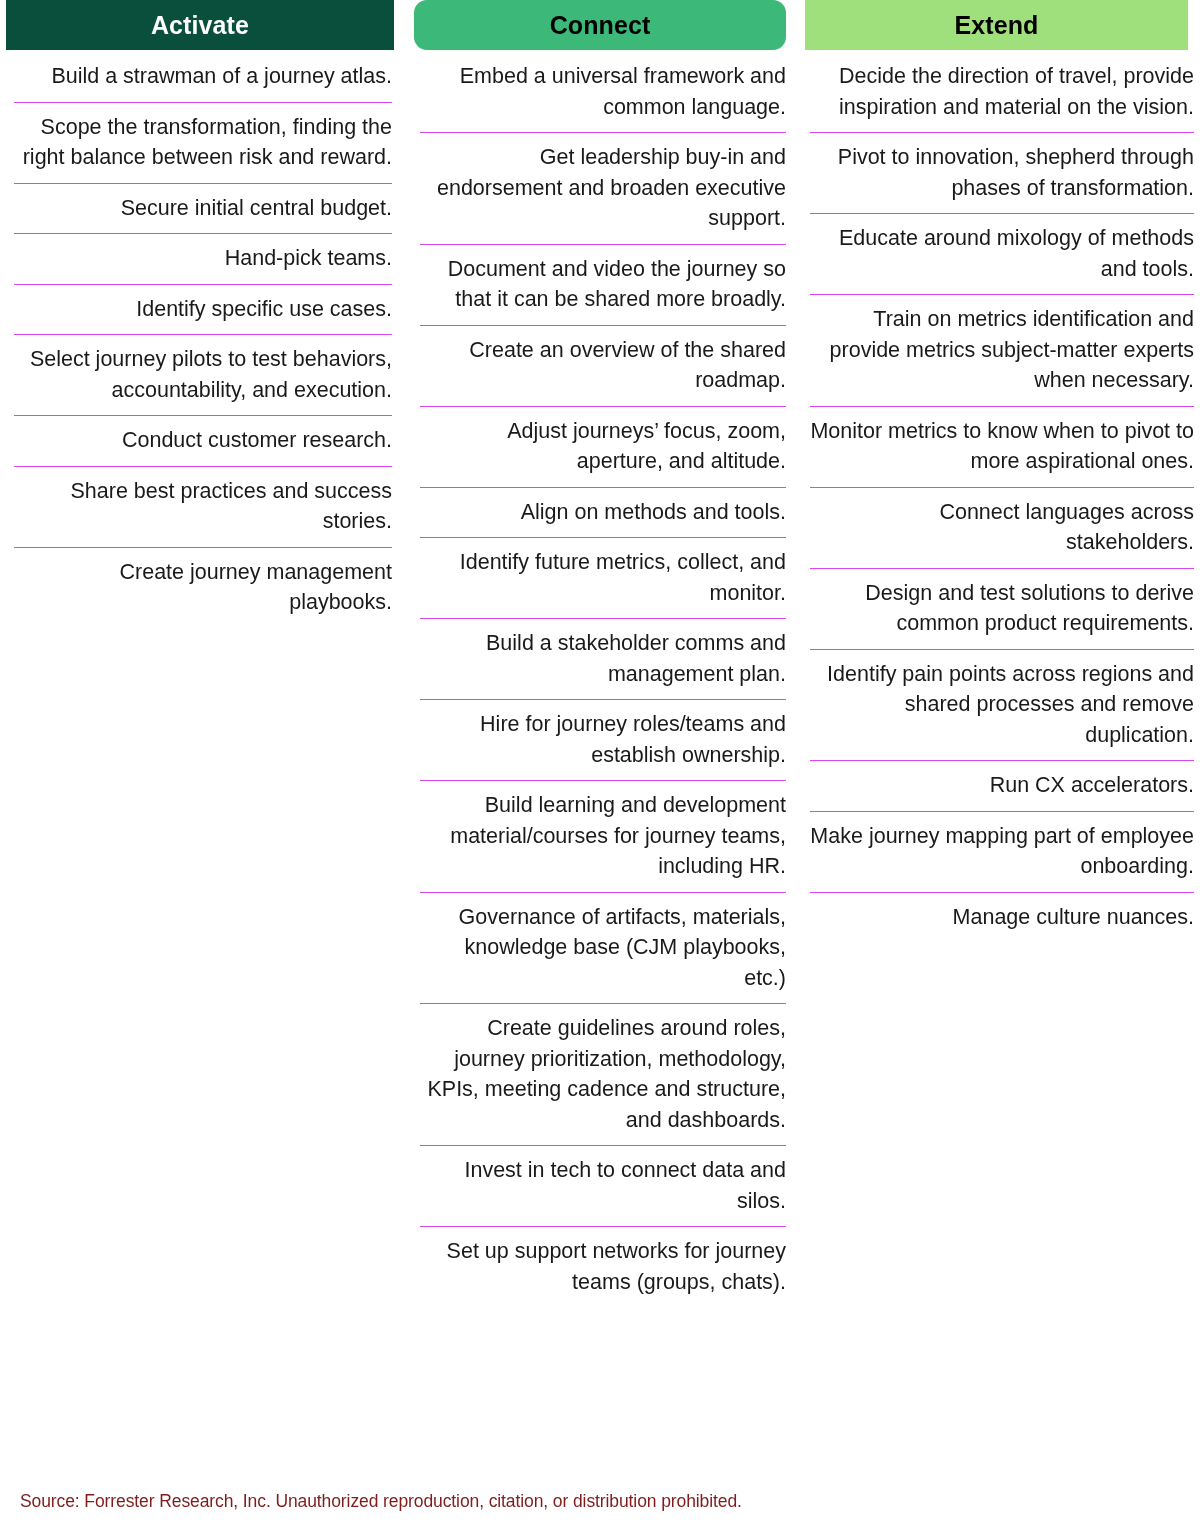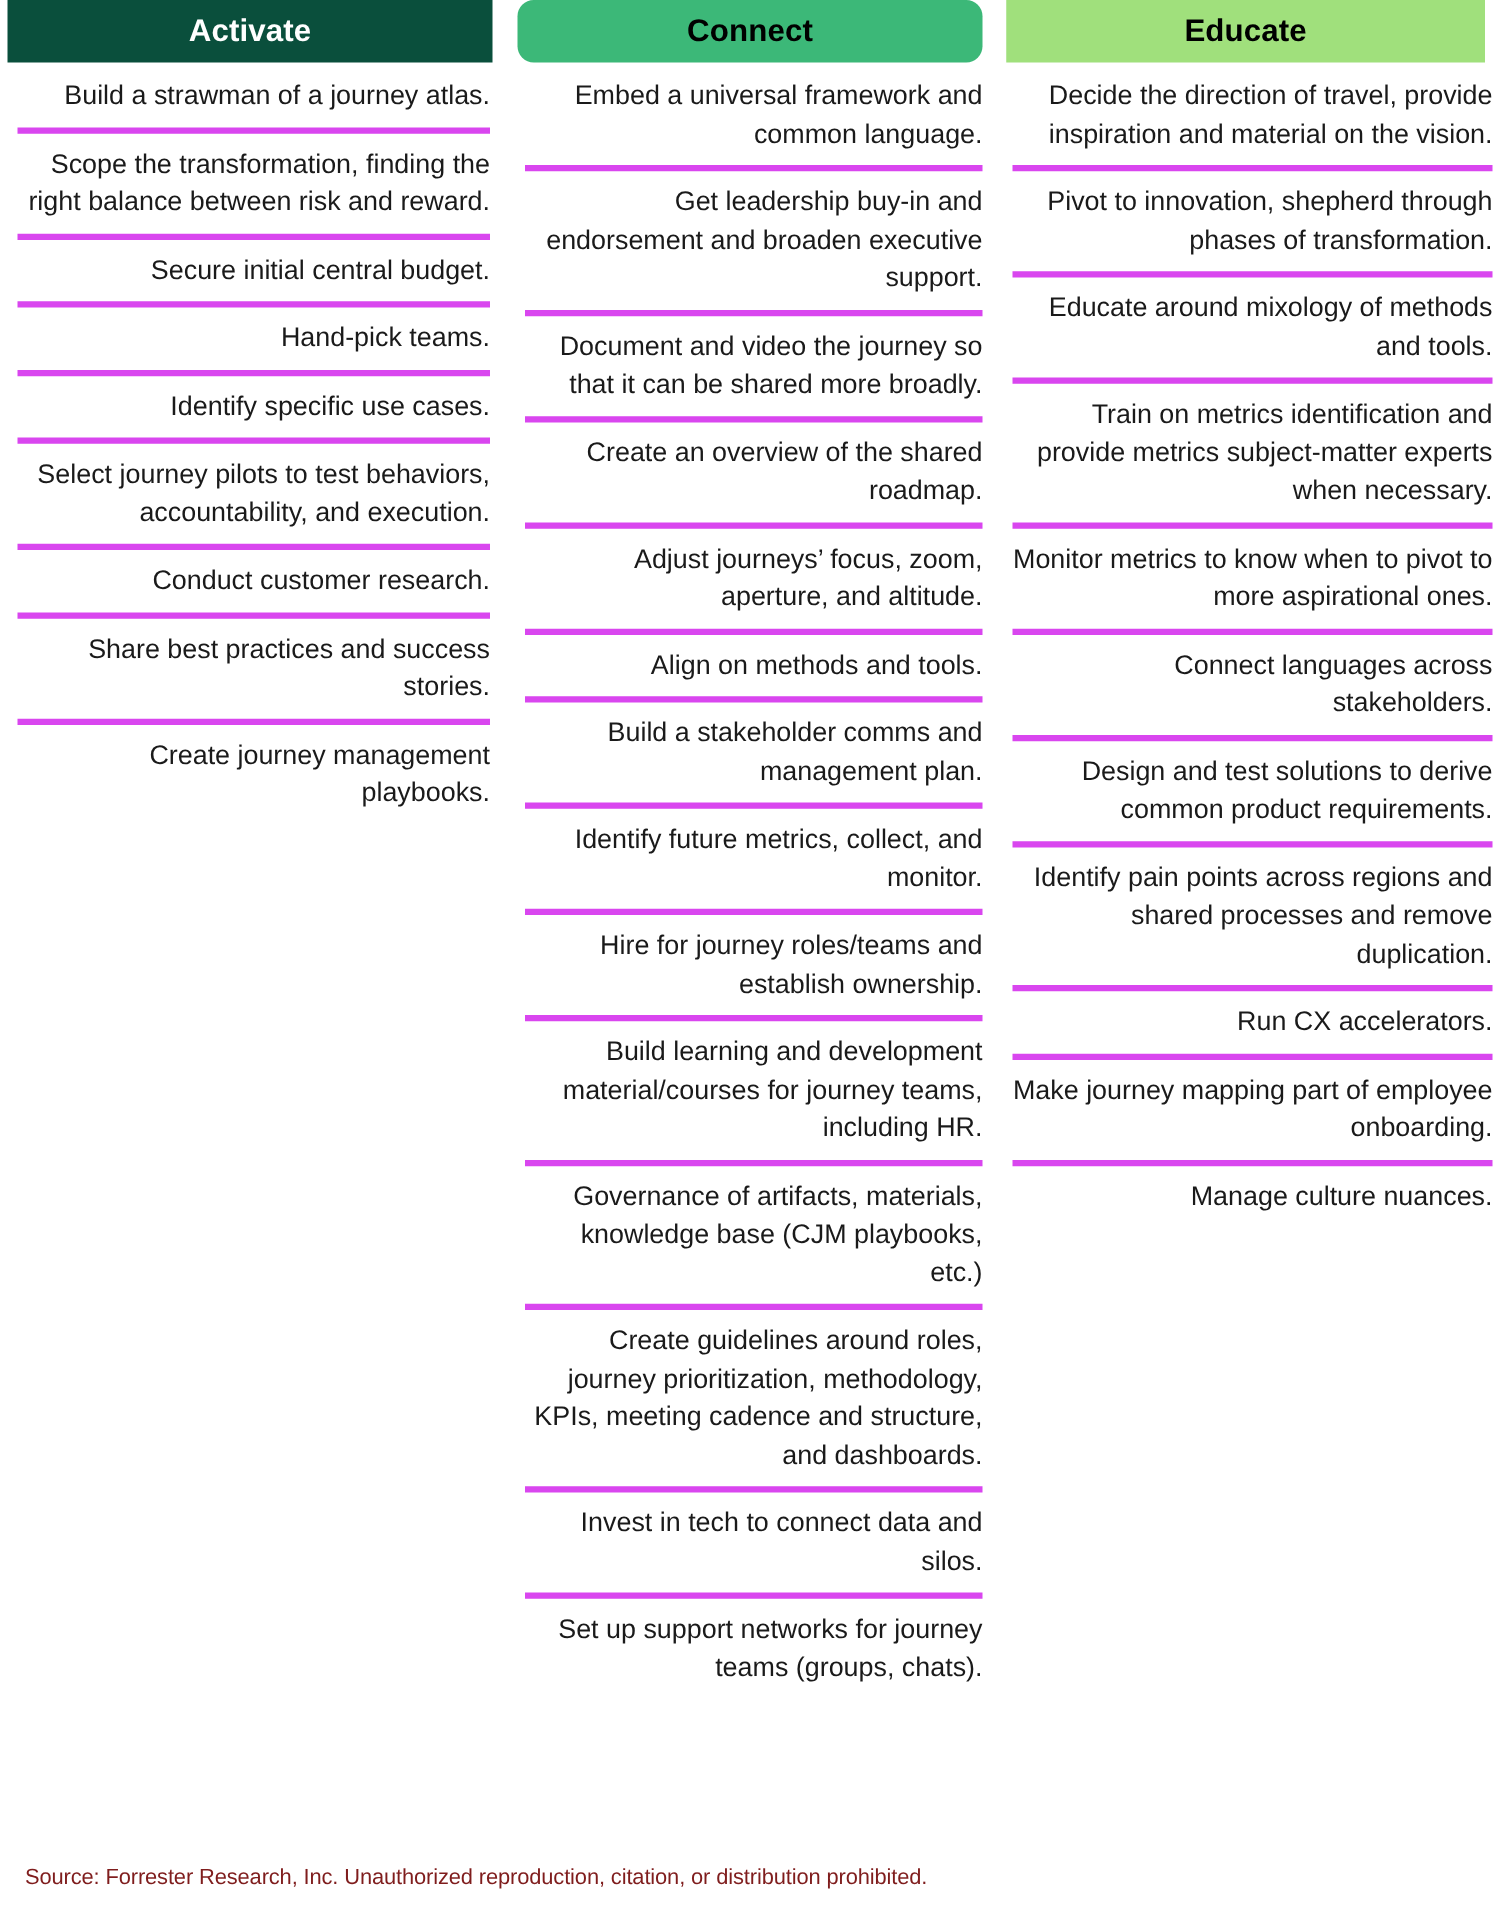--- a/index.html
+++ b/index.html
@@ -55,21 +55,21 @@
     list-style: none;
     text-align: right;
   }
 
   .item {
     font-size: 21.5px;
     line-height: 30.5px;
     color: #1a1a1a;
     padding-top: 9px;
     padding-bottom: 10px;
-    border-top: 5px solid #d946ef;
+    border-top: 1px solid #d946ef;
   }
   .item.first {
     border-top: none;
     padding-top: 0;
   }
 
   .footer {
     position: absolute;
     left: 20px;
     bottom: 28px;
@@ -103,33 +103,33 @@
 
     <div class="column col-1">
       <div class="col-header" style="background: rgb(60, 184, 120); color: rgb(0, 0, 0); border-radius: 13px;">Connect</div>
       <ul class="items">
         <li class="item first">Embed a universal framework and common language.</li>
         <li class="item">Get leadership buy-in and endorsement and broaden executive support.</li>
         <li class="item">Document and video the journey so that it can be shared more broadly.</li>
         <li class="item">Create an overview of the shared roadmap.</li>
         <li class="item">Adjust journeys’ focus, zoom, aperture, and altitude.</li>
         <li class="item">Align on methods and tools.</li>
+        <li class="item">Identify future metrics, collect, and monitor.</li>
         <li class="item">Build a stakeholder comms and management plan.</li>
-        <li class="item">Identify future metrics, collect, and monitor.</li>
         <li class="item">Hire for journey roles/teams and establish ownership.</li>
         <li class="item">Build learning and development material/courses for journey teams, including HR.</li>
         <li class="item">Governance of artifacts, materials, knowledge base (CJM playbooks, etc.)</li>
         <li class="item">Create guidelines around roles, journey prioritization, methodology, KPIs, meeting cadence and structure, and dashboards.</li>
         <li class="item">Invest in tech to connect data and silos.</li>
         <li class="item">Set up support networks for journey teams (groups, chats).</li>
       </ul>
     </div>
 
     <div class="column col-2">
-      <div class="col-header" style="background: rgb(160, 224, 124); color: rgb(0, 0, 0);">Educate</div>
+      <div class="col-header" style="background: rgb(160, 224, 124); color: rgb(0, 0, 0);">Extend</div>
       <ul class="items">
         <li class="item first">Decide the direction of travel, provide inspiration and material on the vision.</li>
         <li class="item">Pivot to innovation, shepherd through phases of transformation.</li>
         <li class="item">Educate around mixology of methods and tools.</li>
         <li class="item">Train on metrics identification and provide metrics subject-matter experts when necessary.</li>
         <li class="item">Monitor metrics to know when to pivot to more aspirational ones.</li>
         <li class="item">Connect languages across stakeholders.</li>
         <li class="item">Design and test solutions to derive common product requirements.</li>
         <li class="item">Identify pain points across regions and shared processes and remove duplication.</li>
         <li class="item">Run CX accelerators.</li>

